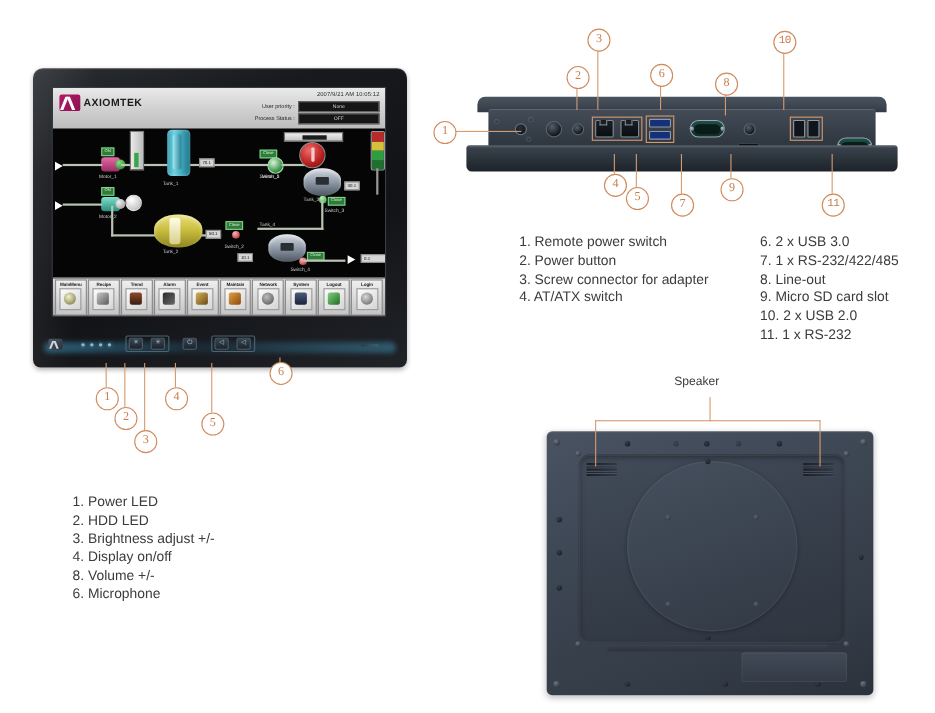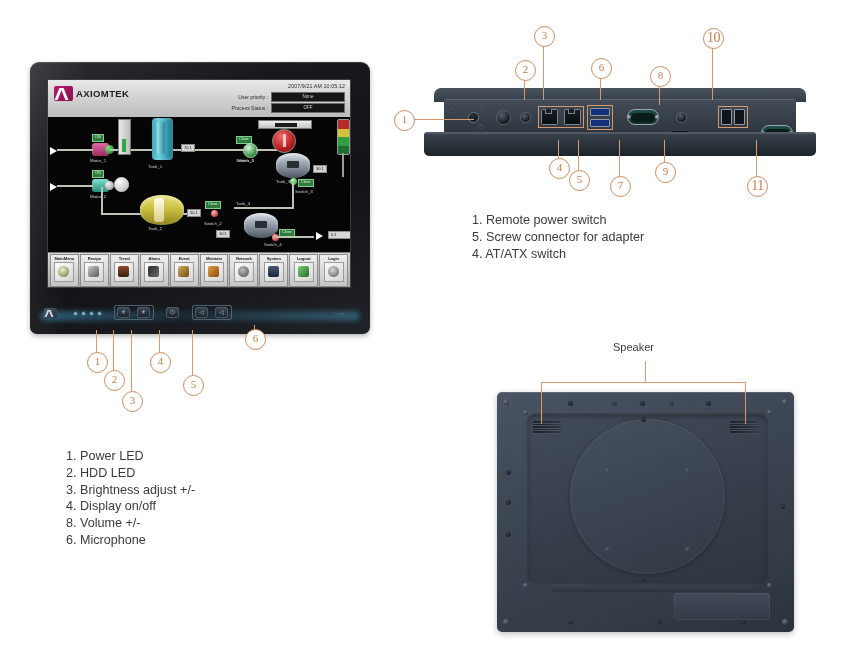--- a/index.html
+++ b/index.html
@@ -23,21 +23,21 @@
     border:1.2px solid #d08a5a;
     border-radius:50%;
     color:#c97d48;
     font-size:11px;
     line-height:17px;
     text-align:center;
     background:#fff;
     z-index:20;
     font-family:"Liberation Serif", serif;
   }
-  .callout.n2digit{font-size:14px;letter-spacing:-0.5px;}
+  .callout.n2digit{font-size:10px;letter-spacing:-0.5px;font-family:Liberation Mono, monospace;}
   .lead{
     position:absolute;
     background:#d79a6e;
     z-index:10;
   }
   .lead.v{width:1.3px;}
   .lead.h{height:1.3px;}
 
   
   .legend{
@@ -710,24 +710,33 @@
   <div class="callout" style="left:610px;top:176px;">7</div>
 
   <div class="lead v" style="left:664px;top:140px;height:22px;"></div>
   <div class="callout" style="left:655px;top:162px;">9</div>
 
   <div class="lead v" style="left:756px;top:140px;height:36px;"></div>
   <div class="callout n2digit" style="left:747px;top:176px;">11</div>
 
   <div class="legend" style="left:472px;top:212px;">
     <div>1. Remote power switch</div>
-    <div>5. Screw connector for adapter</div>
+    <div>2. Power button</div>
+    <div>3. Screw connector for adapter</div>
     <div>4. AT/ATX switch</div>
   </div>
 
+  <div class="legend" style="left:691px;top:212px;">
+    <div>6. 2 x USB 3.0</div>
+    <div>7. 1 x RS-232/422/485</div>
+    <div>8. Line-out</div>
+    <div>9. Micro SD card slot</div>
+    <div>10. 2 x USB 2.0</div>
+    <div>11. 1 x RS-232</div>
+  </div>
 
   <div class="speaker-title" style="left:613px;top:341px;">Speaker</div>
   <div class="lead v" style="left:645px;top:361px;height:22px;"></div>
   <div class="lead h" style="left:541px;top:382px;width:205px;"></div>
   <div class="lead v" style="left:541px;top:382px;height:42px;"></div>
   <div class="lead v" style="left:745px;top:382px;height:42px;"></div>
 
   <div class="abs" id="rear-unit">
     <div class="rear-body"></div>
 

